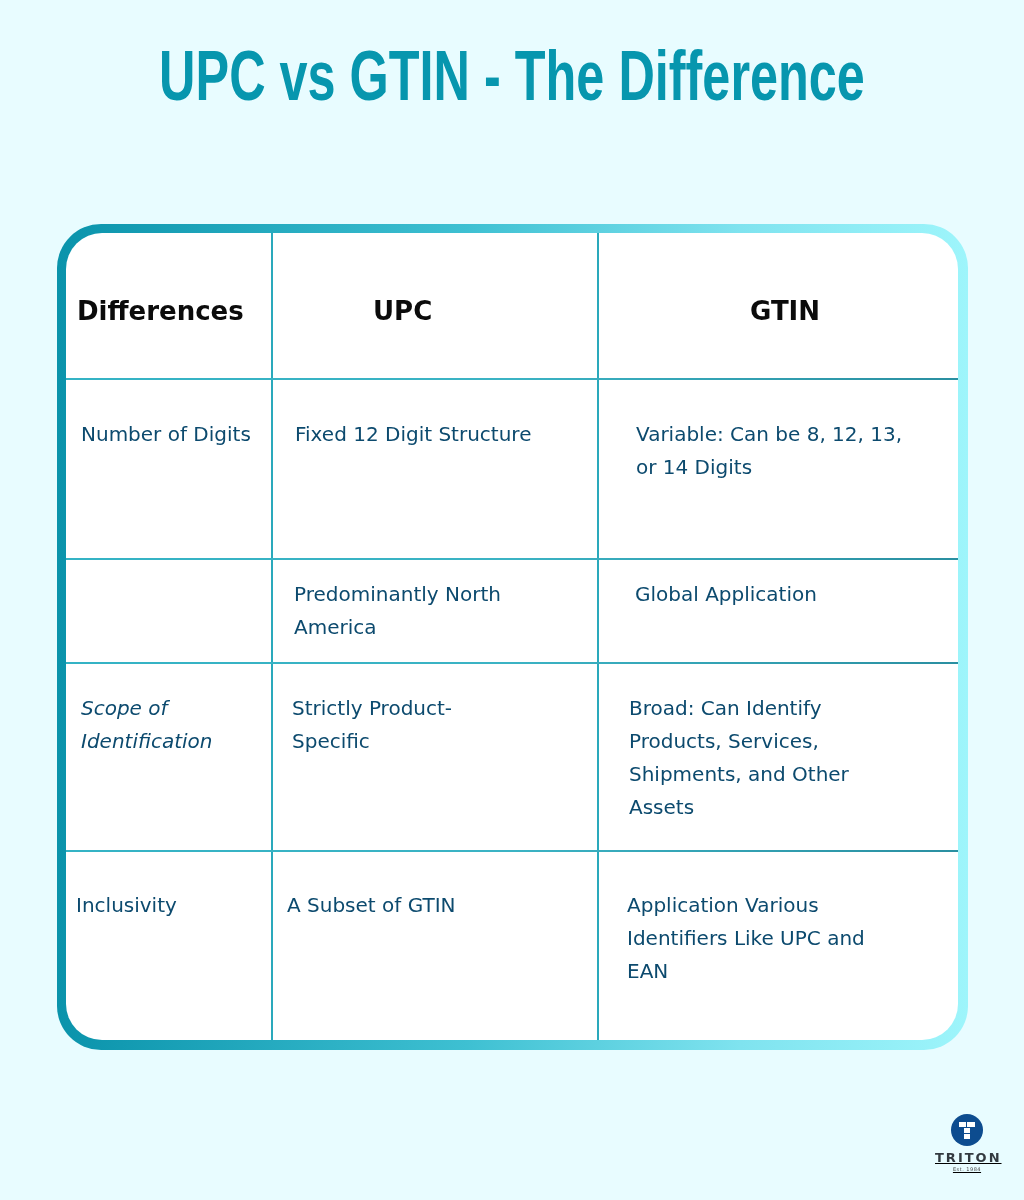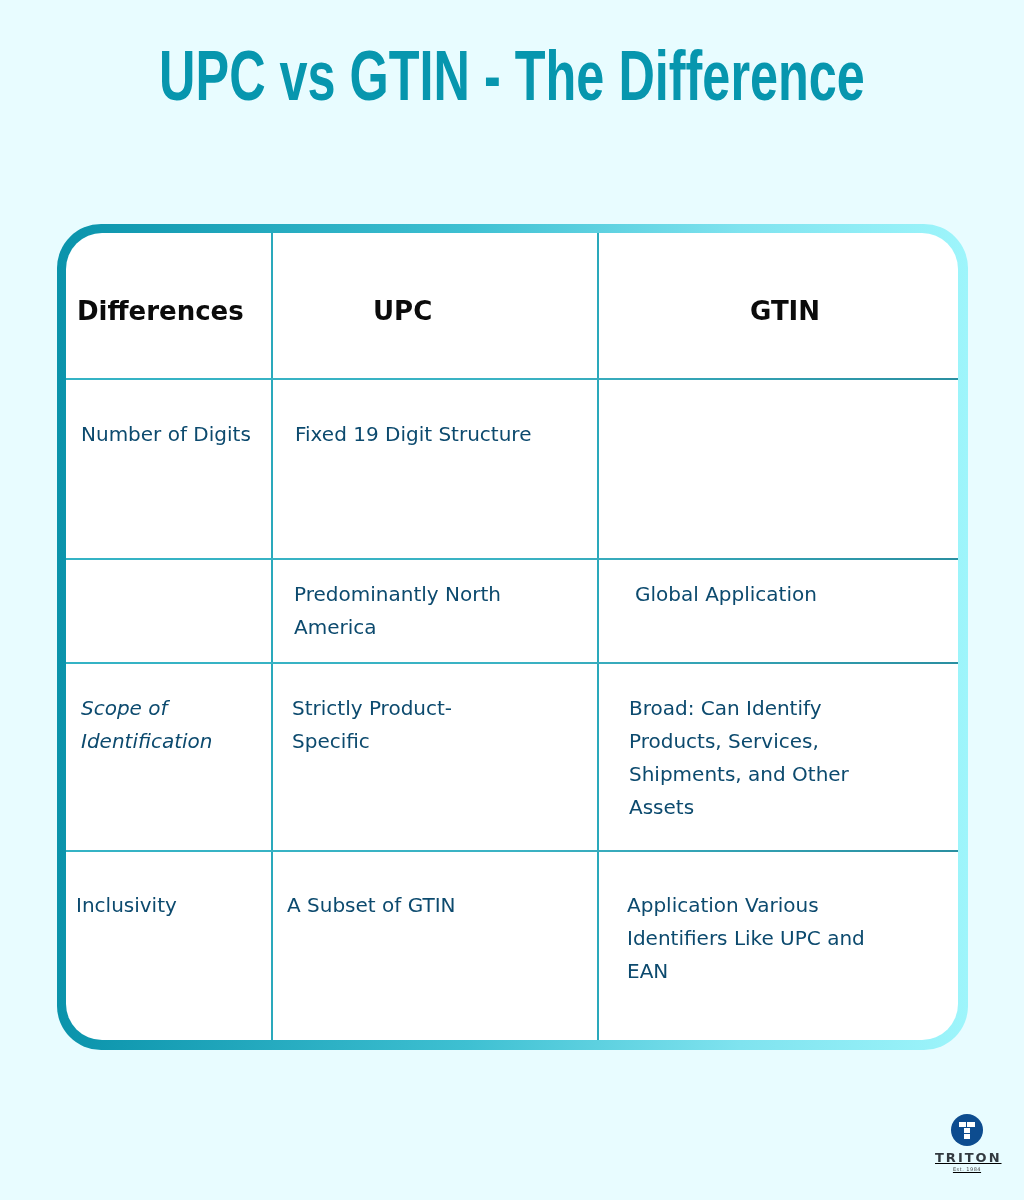--- a/index.html
+++ b/index.html
@@ -86,21 +86,22 @@
     <div class="hline" style="top:145px;"></div>
     <div class="hline" style="top:325px;"></div>
     <div class="hline" style="top:429px;"></div>
     <div class="hline" style="top:617px;"></div>
 
     <div class="cell head" style="left:11px; top:62px;">Differences</div>
     <div class="cell head" style="left:307px; top:62px;">UPC</div>
     <div class="cell head" style="left:646px; top:62px;margin-left:38px;">GTIN</div>
 
     <div class="cell" style="left:15px; top:185px; width:170px;">Number of Digits</div>
-    <div class="cell" style="left:229px; top:185px; width:290px;">Fixed 19 Digit Structure</div>
+    <div class="cell" style="left:229px; top:185px; width:290px;">Fixed 12 Digit Structure</div>
+    <div class="cell" style="left:570px; top:185px; width:290px;">Variable: Can be 8, 12, 13, or 14 Digits</div>
 
     <div class="cell" style="left:228px; top:345px; width:270px;">Predominantly North America</div>
     <div class="cell" style="left:569px; top:345px; width:290px;">Global Application</div>
 
     <div class="cell" style="left:15px; top:459px; width:185px;font-style:italic;">Scope of Identification</div>
     <div class="cell" style="left:226px; top:459px; width:220px;">Strictly Product-Specific</div>
     <div class="cell" style="left:563px; top:459px; width:280px;">Broad: Can Identify Products, Services, Shipments, and Other Assets</div>
 
     <div class="cell" style="left:221px; top:656px; width:290px;">A Subset of GTIN</div>
     <div class="cell" style="left:10px; top:656px; width:190px;">Inclusivity</div>

